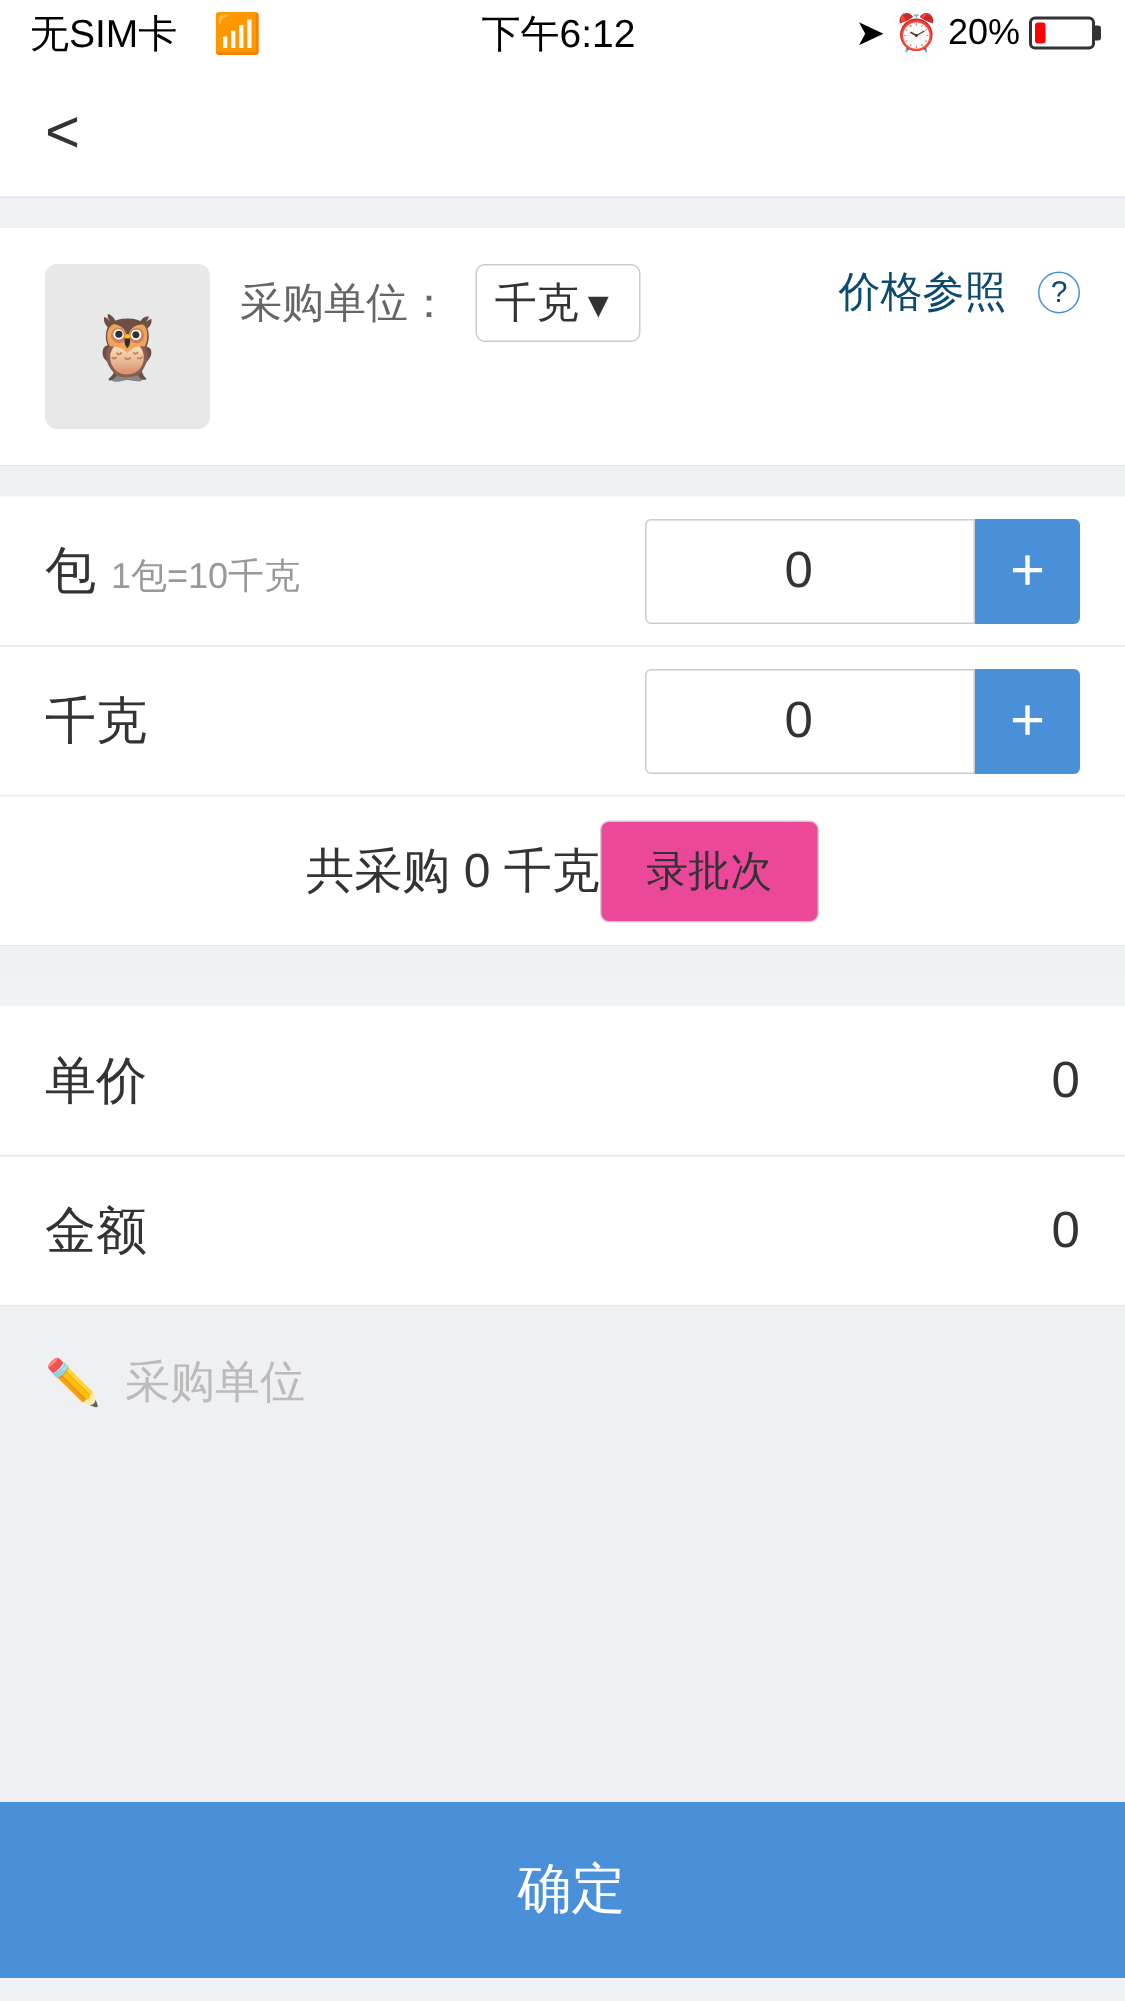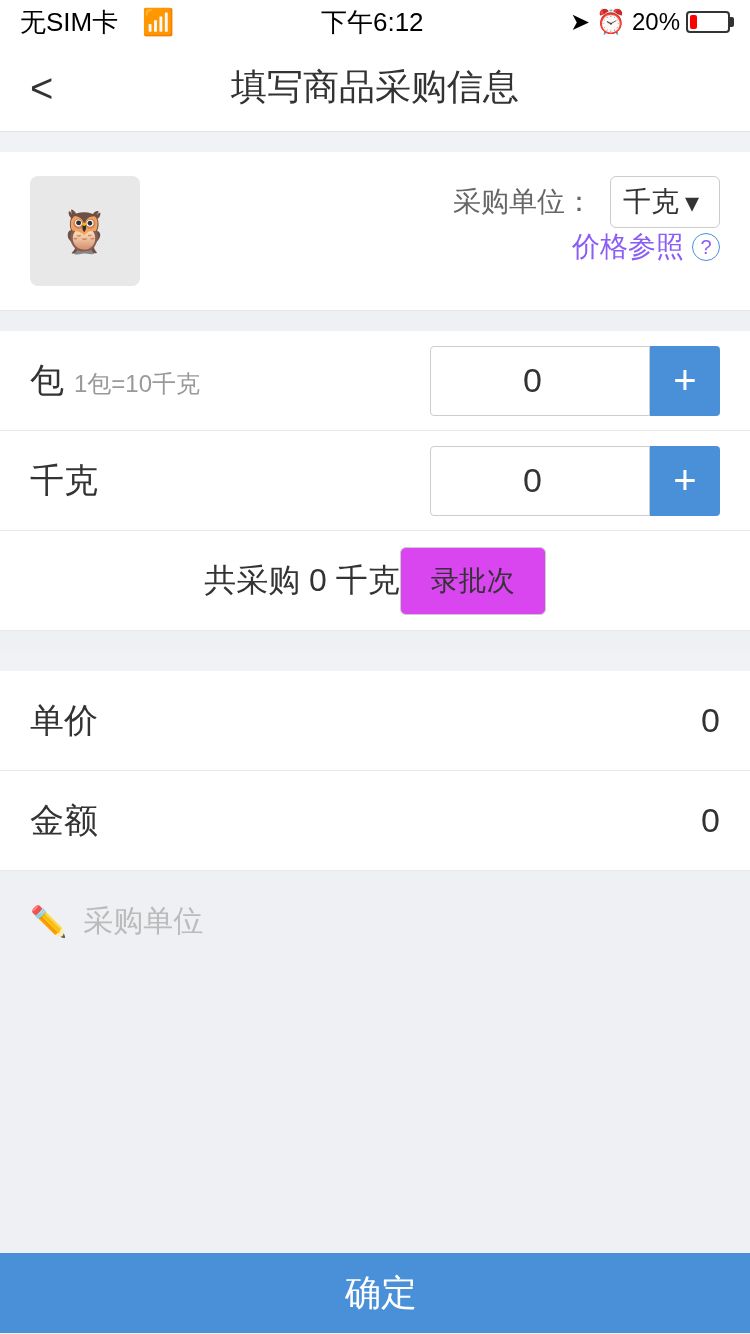--- a/index.html
+++ b/index.html
@@ -121,44 +121,43 @@
     .edit-btn {
       font-size: 26px;
       color: #4a90d9;
       display: flex;
       align-items: center;
       gap: 4px;
       cursor: pointer;
     }
     .product-unit-row {
       display: flex;
-      align-items: flex-end;
+      align-items: flex-start;
       justify-content: space-between;
-      flex-direction: column;
     }
     .unit-label { font-size: 28px; color: #666; }
     .unit-select {
       border: 1px solid #ccc;
       border-radius: 6px;
       padding: 6px 20px 6px 12px;
       font-size: 28px;
       color: #333;
       background: #fff;
       position: relative;
       display: inline-flex;
       align-items: center;
       gap: 6px;
       margin-left: 8px;
     }
     .price-ref {
       font-size: 28px;
-      color: #8b5cf6;
-      display: flex;
-      align-items: center;
-      gap: 8px;
+      color: #0c4a6e;
+      display: flex;
+      align-items: center;
+      gap: 21px;
       cursor: pointer;
     }
 
     
     .divider-section {
       height: 20px;
       background: #eef0f3;
     }
 
     
@@ -229,21 +228,21 @@
     .summary-text {
       font-size: 32px;
       color: #333;
     }
     .batch-btn {
       border: 1px solid #ccc;
       border-radius: 6px;
       padding: 14px 30px;
       font-size: 28px;
       color: #333;
-      background: #d946ef;
+      background: #ec4899;
       cursor: pointer;
     }
 
     
     .info-section {
       background: #fff;
       margin-top: 20px;
     }
     .info-row {
       display: flex;
@@ -284,23 +283,23 @@
     
     .content-area {
       background: #eef0f3;
       flex: 1;
       min-height: 300px;
     }
 
     
     .confirm-btn-container {
       position: fixed;
-      bottom: 1px;
+      bottom: 16px;
       width: 750px;
-      height: 80px;
+      height: 117px;
       background: #4a90d9;
       display: flex;
       align-items: center;
       justify-content: center;
       cursor: pointer;
       padding-left: 12px;
     }
     .confirm-btn-text {
       font-size: 36px;
       color: #fff;
@@ -321,21 +320,20 @@
     <span>⏰</span>
     <span>20%</span>
     <div class="battery">
       <div class="battery-fill"></div>
     </div>
   </div>
 </div>
 
 <div class="nav-bar">
   <span class="nav-back">&lt;</span>
-  <span class="nav-title">填写商品采购信息</span>
 </div>
 
 <div class="product-card">
   <div class="product-image">
     <span class="owl-icon">🦉</span>
   </div>
   <div class="product-info">
     <div class="product-unit-row">
       <div>
         <span class="unit-label">采购单位：</span>

